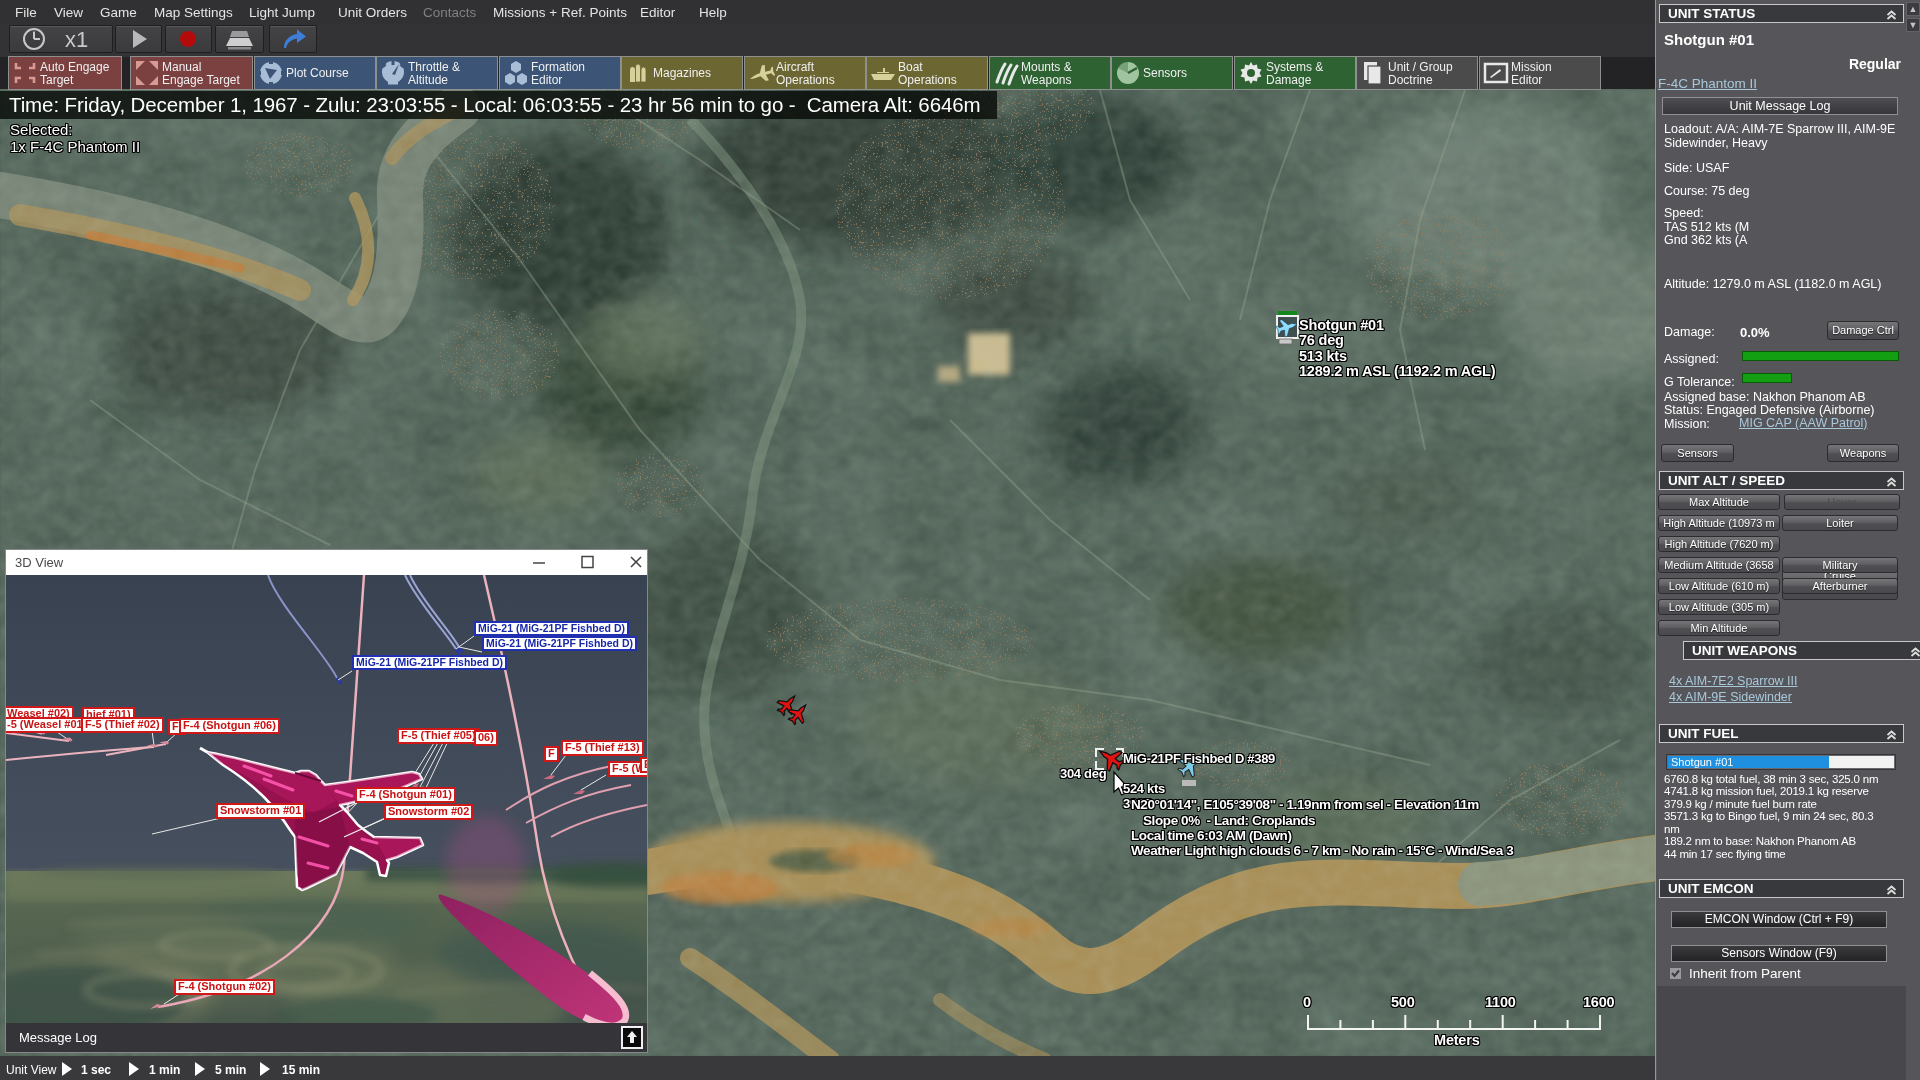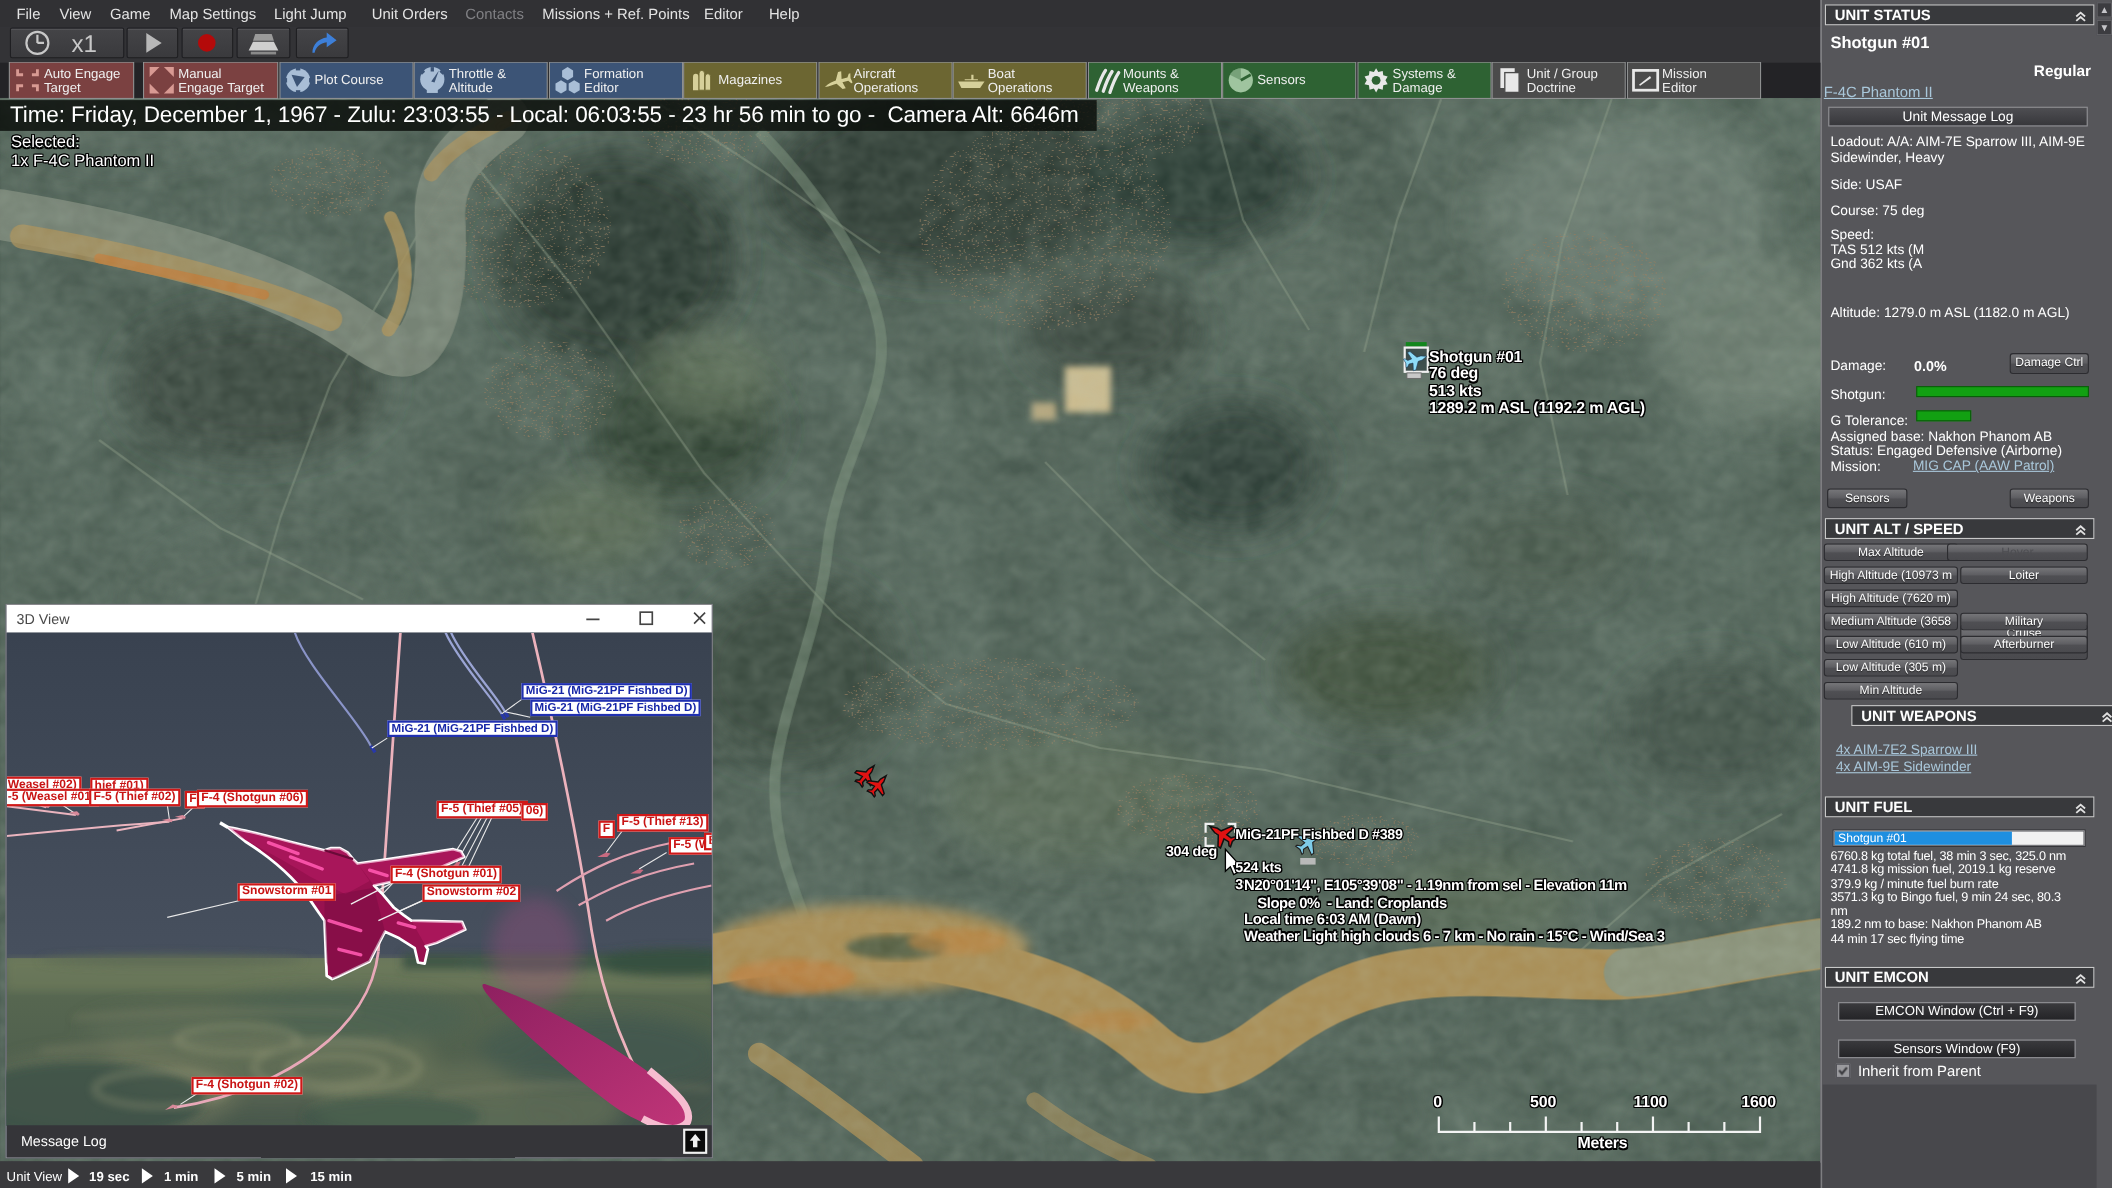--- a/index.html
+++ b/index.html
@@ -412,21 +412,21 @@
       <rect x="3" y="4" width="22" height="18" fill="none" stroke="#e8e8e8" stroke-width="2.5"></rect>
       <path d="M8,17 L18,9 L19,11 L9,18 Z" fill="#e8e8e8"></path>
     </svg>
     <span class="tx">Mission<br>Editor</span>
   </div>
 </div>
 
 <div id="bottombar" class="abs">
   <span class="t" style="left:6px;">Unit View</span>
   <span class="parrow" style="left:62px;"></span>
-  <span class="b" style="left:81px;">19 sec</span>
+  <span class="b" style="left:81px;">1 sec</span>
   <span class="parrow" style="left:129px;"></span>
   <span class="b" style="left:149px;">1 min</span>
   <span class="parrow" style="left:195px;"></span>
   <span class="b" style="left:215px;">5 min</span>
   <span class="parrow" style="left:260px;"></span>
   <span class="b" style="left:282px;">15 min</span>
 </div>
 
 <div id="sidebar" class="abs">
   <div class="lower"></div>
@@ -442,36 +442,36 @@
   <div class="abs link" style="left:2px; top:76px; font-size:13.5px;">F-4C Phantom II</div>
   <div class="dbtn" style="left:6px; top:97px; width:236px; height:18px; line-height:16px; background:linear-gradient(#4e4e52,#37373b); font-size:12.5px;">Unit Message Log</div>
   <div class="stx" style="top:123px; white-space:normal; line-height:13.5px;">Loadout: A/A: AIM-7E Sparrow III, AIM-9E Sidewinder, Heavy</div>
   <div class="stx" style="top:161px;">Side: USAF</div>
   <div class="stx" style="top:184px;">Course: 75 deg</div>
   <div class="stx" style="top:207px; white-space:normal; line-height:13.5px;">Speed:<br>TAS 512 kts (M<br>Gnd 362 kts (A</div>
   <div class="stx" style="top:277px;">Altitude: 1279.0 m ASL (1182.0 m AGL)</div>
   <div class="stx" style="top:325px;">Damage:</div>
   <div class="stx" style="left:84px; top:325px; font-weight:bold; font-size:13px;">0.0%</div>
   <div class="sbtn" style="left:171px; top:321px; width:72px; height:19px; line-height:17px;">Damage Ctrl</div>
-  <div class="stx" style="top:352px;">Shotgun:</div>
+  <div class="stx" style="top:352px;">Assigned:</div>
   <div class="abs" style="left:86px; top:351px; width:157px; height:10px; background:#12a012; border:1px solid #0a5a0a;"></div>
   <div class="stx" style="top:375px;">G Tolerance:</div>
   <div class="abs" style="left:86px; top:373px; width:50px; height:10px; background:#12a012; border:1px solid #0a5a0a;"></div>
   <div class="stx" style="top:390px;">Assigned base: Nakhon Phanom AB</div>
   <div class="stx" style="top:403px;">Status: Engaged Defensive (Airborne)</div>
   <div class="stx" style="top:417px;">Mission:</div>
   <div class="abs link" style="left:83px; top:416px; font-size:12.5px;">MIG CAP (AAW Patrol)</div>
   <div class="sbtn" style="left:5px; top:444px; width:73px; height:18px; line-height:16px;">Sensors</div>
   <div class="sbtn" style="left:171px; top:444px; width:72px; height:18px; line-height:16px;">Weapons</div>
 
   <div class="hdr" style="top:471px;">UNIT ALT / SPEED<span class="chev"><svg width="11" height="11" viewBox="0 0 11 11">
             <path d="M1.5,5 L5.5,1.5 L9.5,5 M1.5,9 L5.5,5.5 L9.5,9" stroke="#e0e0e0" stroke-width="1.7" fill="none"></path>
           </svg></span></div>
   <div class="sbtn" style="left:2px; top:494px; width:122px; height:16px; line-height:14px;">Max Altitude</div>
-  <div class="sbtn" style="left:114px; top:494px; width:128px; height:16px; line-height:14px; color:#4e4e52; text-shadow:none;">Hover</div>
+  <div class="sbtn" style="left:128px; top:494px; width:116px; height:16px; line-height:14px; color:#4e4e52; text-shadow:none;">Hover</div>
   <div class="sbtn" style="left:2px; top:515px; width:122px; height:16px; line-height:14px;">High Altitude (10973 m</div>
   <div class="sbtn" style="left:126px; top:515px; width:116px; height:16px; line-height:14px;">Loiter</div>
   <div class="sbtn" style="left:2px; top:536px; width:122px; height:16px; line-height:14px;">High Altitude (7620 m)</div>
   <div class="sbtn" style="left:126px; top:568px; width:116px; height:32px; line-height:14px;">Cruise</div>
   <div class="sbtn" style="left:2px; top:557px; width:122px; height:16px; line-height:14px;">Medium Altitude (3658</div>
   <div class="sbtn" style="left:126px; top:557px; width:116px; height:16px; line-height:14px;">Military</div>
   <div class="sbtn" style="left:2px; top:578px; width:122px; height:16px; line-height:14px;">Low Altitude (610 m)</div>
   <div class="sbtn" style="left:126px; top:578px; width:116px; height:16px; line-height:14px;">Afterburner</div>
   <div class="sbtn" style="left:2px; top:599px; width:122px; height:16px; line-height:14px;">Low Altitude (305 m)</div>
   <div class="sbtn" style="left:2px; top:620px; width:122px; height:16px; line-height:14px;">Min Altitude</div>

